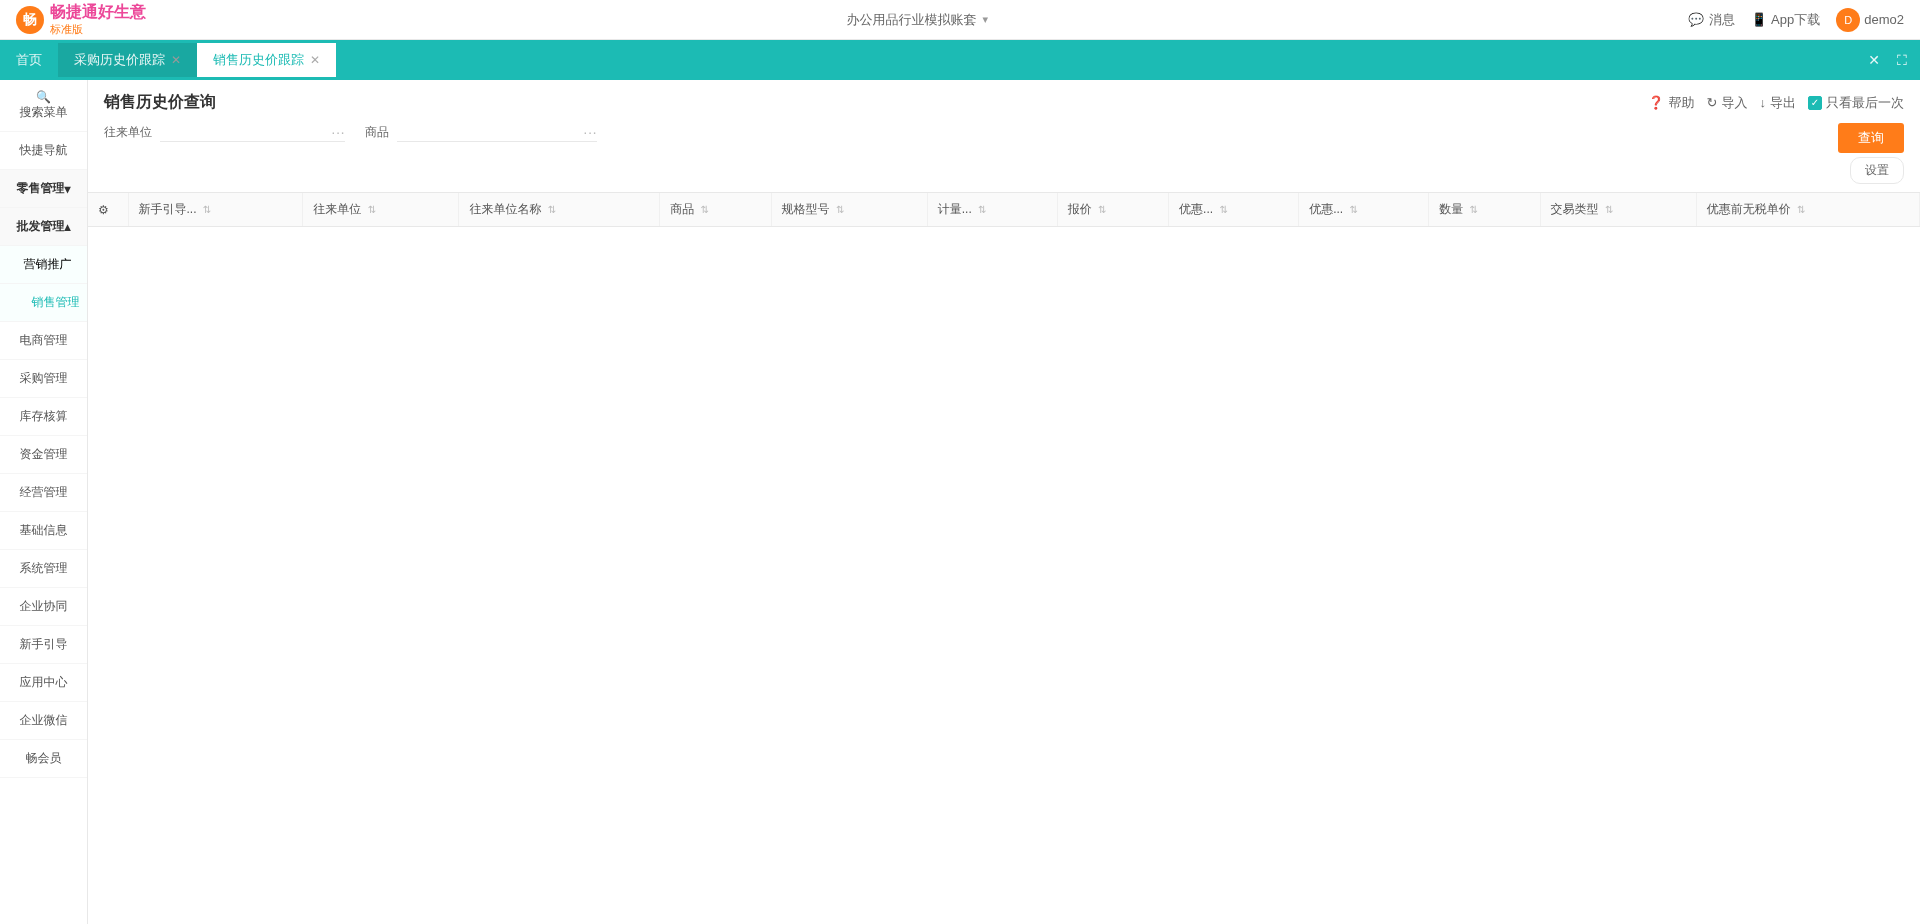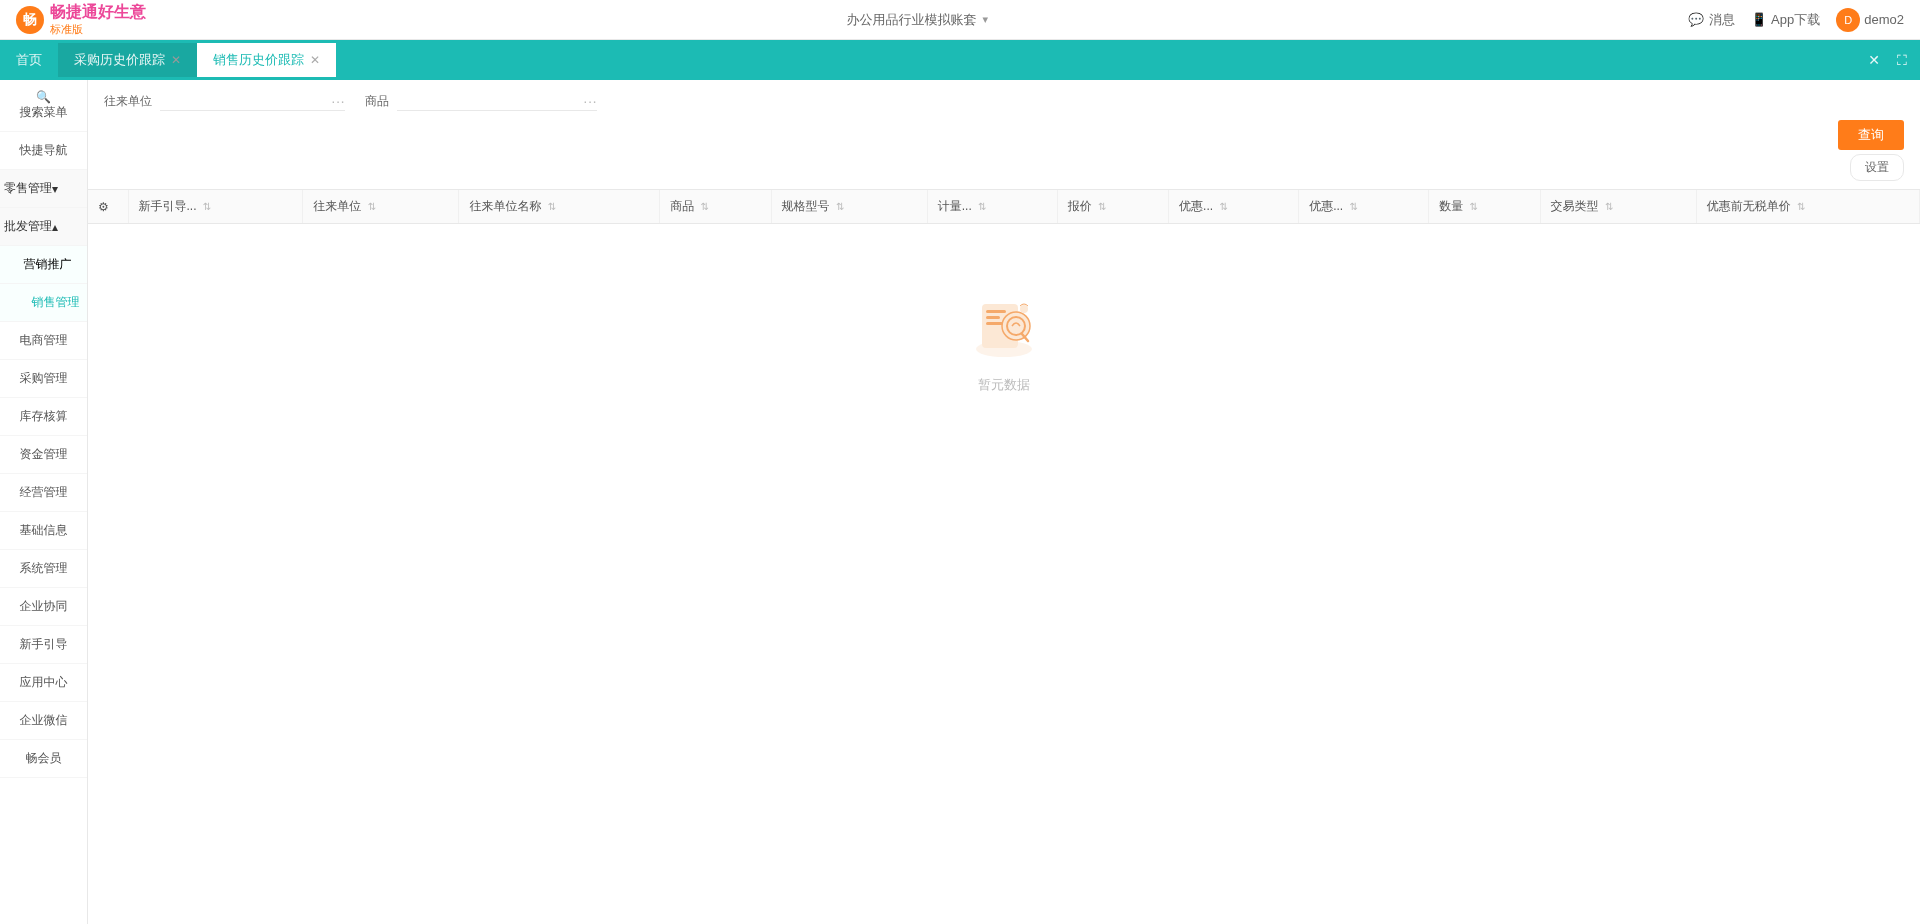--- a/index.html
+++ b/index.html
@@ -28,42 +28,42 @@
     .tab.active .tab-close { color: #aaa; }
     .tab-bar-right { margin-left: auto; display: flex; align-items: center; gap: 8px; padding-right: 8px; }
     .win-btn { width: 20px; height: 20px; display: flex; align-items: center; justify-content: center; color: rgba(255,255,255,0.9); cursor: pointer; font-size: 14px; }
 
     
     .main-layout { display: flex; flex: 1; overflow: hidden; }
 
     
     .sidebar { width: 88px; background: #fff; border-right: 1px solid #e8e8e8; display: flex; flex-direction: column; overflow-y: auto; flex-shrink: 0; }
     .sidebar-item { padding: 10px 4px; text-align: center; cursor: pointer; font-size: 12px; color: #555; border-bottom: 1px solid #f5f5f5; }
-    .sidebar-item.section-header { background: #f9f9f9; color: #333; font-weight: normal; display: flex; align-items: center; justify-content: flex-start; gap: 0; }
+    .sidebar-item.section-header { background: #f9f9f9; color: #333; font-weight: bold; display: flex; align-items: center; justify-content: center; gap: 0; }
 
     
     .content-area { flex: 1; display: flex; flex-direction: column; overflow: hidden; background: #f5f5f5; }
 
     
     .page-header { background: #fff; padding: 12px 16px 8px; border-bottom: 1px solid #e8e8e8; flex-shrink: 0; }
     .page-title-row { display: flex; align-items: center; justify-content: space-between; margin-bottom: 10px; }
     .page-title { font-size: 16px; font-weight: bold; color: #333; }
     .header-actions { display: flex; align-items: center; gap: 12px; color: #666; font-size: 13px; }
     .header-action { display: flex; align-items: center; gap: 4px; cursor: pointer; }
     .checkbox-area { display: flex; align-items: center; gap: 4px; }
     .checkbox { width: 14px; height: 14px; background: #1cbbb4; border: 1px solid #1cbbb4; border-radius: 2px; display: flex; align-items: center; justify-content: center; color: white; font-size: 10px; }
     .filter-group { display: flex; align-items: center; gap: 8px; }
     .filter-label { color: #666; font-size: 12px; white-space: nowrap; }
     .date-buttons { display: flex; align-items: center; gap: 4px; }
     .date-btn { padding: 2px 8px; font-size: 12px; cursor: pointer; border: 1px solid #e8e8e8; border-radius: 2px; background: #fff; color: #555; }
     .date-btn.active { background: #ff7c19; color: white; border-color: #ff7c19; border-radius: 10px; }
     .date-range-text { font-size: 11px; color: #999; margin-top: 2px; }
     .filter-input { border: none; border-bottom: 1px solid #e8e8e8; padding: 2px 8px; font-size: 12px; min-width: 150px; outline: none; color: #333; background: transparent; }
     .filter-dots { color: #bbb; font-size: 14px; cursor: pointer; }
-    .query-btn { background: #ff7c19; color: white; border: none; padding: 6px 20px; border-radius: 3px; cursor: pointer; font-size: 13px; margin-top: 28px; }
+    .query-btn { background: #ff7c19; color: white; border: none; padding: 6px 20px; border-radius: 3px; cursor: pointer; font-size: 13px; }
     .setting-btn { background: #fff; color: #666; border: 1px solid #e8e8e8; padding: 4px 14px; border-radius: 10px; cursor: pointer; font-size: 12px; }
 
     
     .table-section { flex: 1; background: #fff; margin: 0; overflow: hidden; display: flex; flex-direction: column; }
     .data-table { width: 100%; border-collapse: collapse; font-size: 12px; }
     .data-table th { background: #fafafa; border-bottom: 1px solid #e8e8e8; border-right: 1px solid #f0f0f0; padding: 8px 10px; text-align: left; color: #555; font-weight: normal; white-space: nowrap; cursor: pointer; user-select: none; }
     .data-table th .sort-arrows { color: #bbb; font-size: 10px; margin-left: 3px; }
     .table-container { flex: 1; overflow: auto; }
 
     
@@ -185,20 +185,41 @@
       <div>企业微信</div>
     </div>
     <div class="sidebar-item">
       <div>畅会员</div>
     </div>
   </div>
 
   <div class="content-area">
 
     <div class="page-header">
+      <div class="page-title-row">
+        <div class="page-title">销售历史价查询</div>
+        <div class="header-actions">
+          <div class="header-action">
+            <span>❓</span>
+            <span>帮助</span>
+          </div>
+          <div class="header-action">
+            <span>↻</span>
+            <span>导入</span>
+          </div>
+          <div class="header-action">
+            <span>↓</span>
+            <span>导出</span>
+          </div>
+          <div class="checkbox-area">
+            <div class="checkbox">✓</div>
+            <span>只看最后一次</span>
+          </div>
+        </div>
+      </div>
 
       <div style="display:flex; align-items:flex-start; gap:20px;">
 
         <div class="filter-group">
           <span class="filter-label">往来单位</span>
           <div style="display:flex; align-items:center; border-bottom:1px solid #e8e8e8; min-width:160px;">
             <input class="filter-input" type="text" style="border: none; outline: none; font-size: 12px; flex: 1 1 0%;" placeholder="">
             <span class="filter-dots">···</span>
           </div>
         </div>
@@ -273,33 +294,17 @@
               <th>
                 <span>优惠前无税单价</span>
                 <span class="sort-arrows">⇅</span>
               </th>
             </tr>
           </thead>
           <tbody id="table-body">
           </tbody>
         </table>
 
-        <div class="empty-state">
-          <svg class="empty-icon" viewBox="0 0 80 80" xmlns="http://www.w3.org/2000/svg">
-            <ellipse cx="40" cy="65" rx="28" ry="8" fill="#fce8d5" opacity="0.5"></ellipse>
-            <rect x="18" y="20" width="36" height="44" rx="4" fill="#fce8d5"></rect>
-            <rect x="22" y="26" width="20" height="3" rx="1.5" fill="#f5a96a"></rect>
-            <rect x="22" y="32" width="14" height="3" rx="1.5" fill="#f5a96a"></rect>
-            <rect x="22" y="38" width="17" height="3" rx="1.5" fill="#f5a96a"></rect>
-            <circle cx="52" cy="42" r="14" fill="#fce8d5" stroke="#f5a96a" stroke-width="1.5"></circle>
-            <circle cx="52" cy="42" r="9" fill="none" stroke="#f5a96a" stroke-width="2"></circle>
-            <line x1="58" y1="50" x2="64" y2="57" stroke="#f5a96a" stroke-width="2.5" stroke-linecap="round"></line>
-            <path d="M 48 42 Q 52 36 56 42" fill="none" stroke="#f5a96a" stroke-width="1.5"></path>
-            <circle cx="60" cy="25" r="4" fill="#fce8d5"></circle>
-            <path d="M 56 22 Q 60 18 64 22" fill="none" stroke="#f5a96a" stroke-width="1"></path>
-          </svg>
-          <div class="empty-text">暂元数据</div>
-        </div>
       </div>
     </div>
 
   </div>
 </div>
 
 </body></html>

